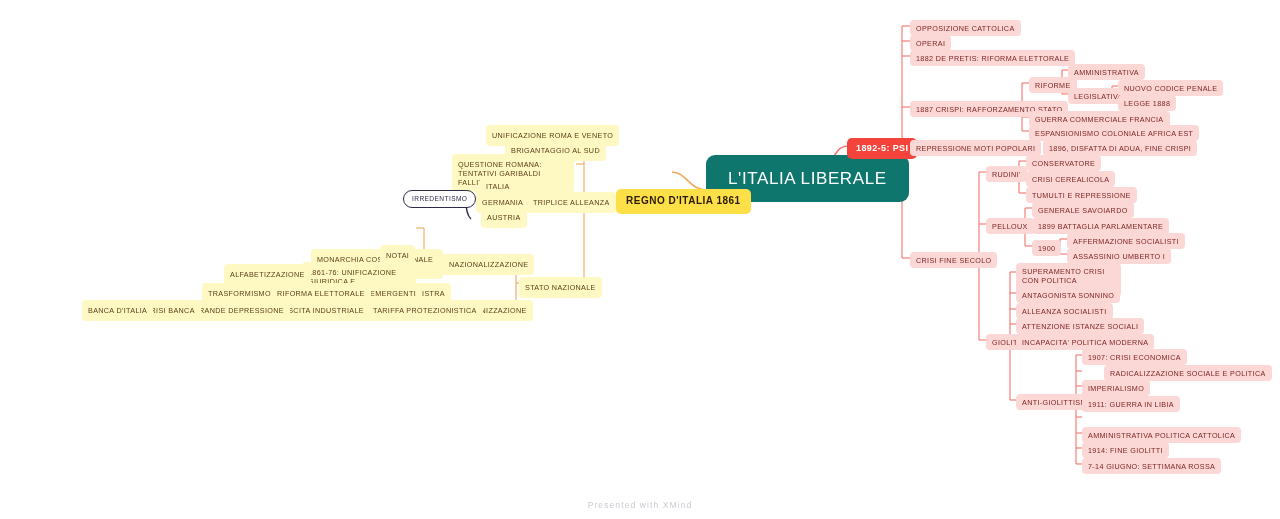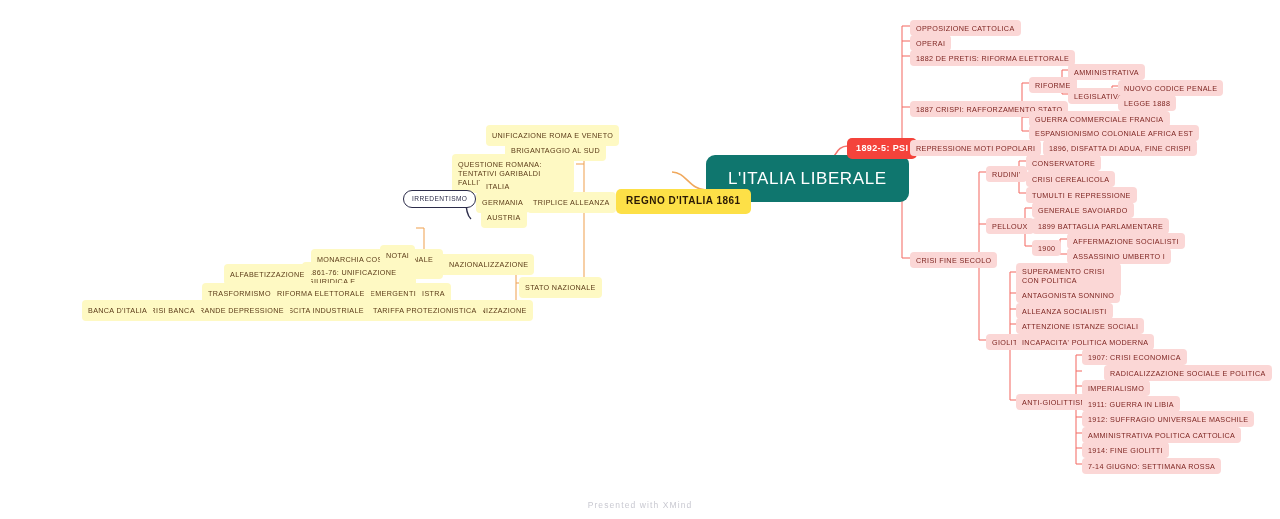--- a/index.html
+++ b/index.html
@@ -346,21 +346,20 @@
   <div class="node sub-red" style="left:1016px;top:394px;">ANTI-GIOLITTISMO</div>
 
   <div class="node sub-red" style="left:1082px;top:349px;">1907: CRISI ECONOMICA</div>
 
   <div class="node sub-red" style="left:1070px;top:365px;margin-left:34px;">RADICALIZZAZIONE SOCIALE E POLITICA</div>
 
   <div class="node sub-red" style="left:1082px;top:380px;">IMPERIALISMO</div>
 
   <div class="node sub-red" style="left:1082px;top:396px;">1911: GUERRA IN LIBIA</div>
 
-  <div class="node sub-red" style="left:1082px;top:411px;">1912: SUFFRAGIO UNIVERSALE MASCHILE</div>
 
   <div class="node sub-red" style="left:1082px;top:427px;">AMMINISTRATIVA POLITICA CATTOLICA</div>
 
   <div class="node sub-red" style="left:1082px;top:442px;">1914: FINE GIOLITTI</div>
 
   <div class="node sub-red" style="left:1082px;top:458px;">7-14 GIUGNO: SETTIMANA ROSSA</div>
 
   <div class="watermark">Presented with XMind</div>
 
 </div>

